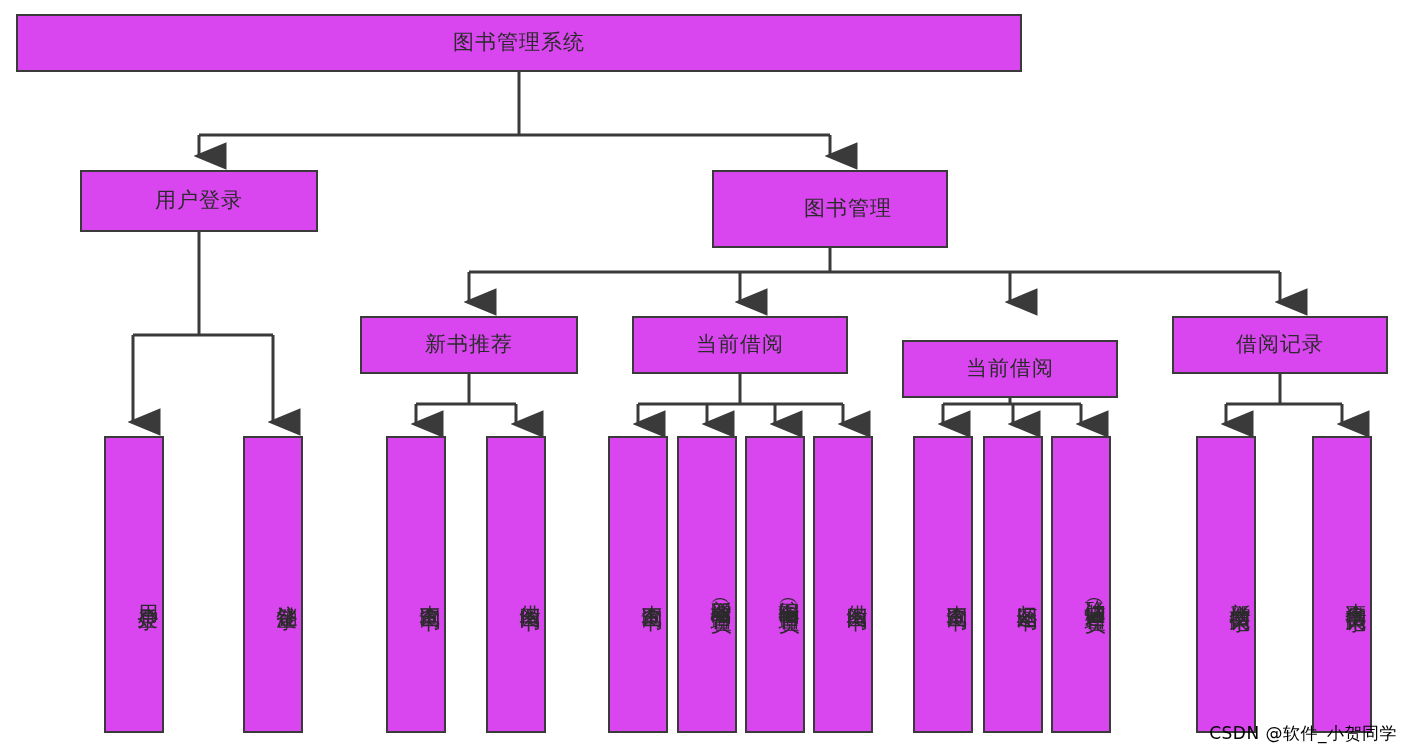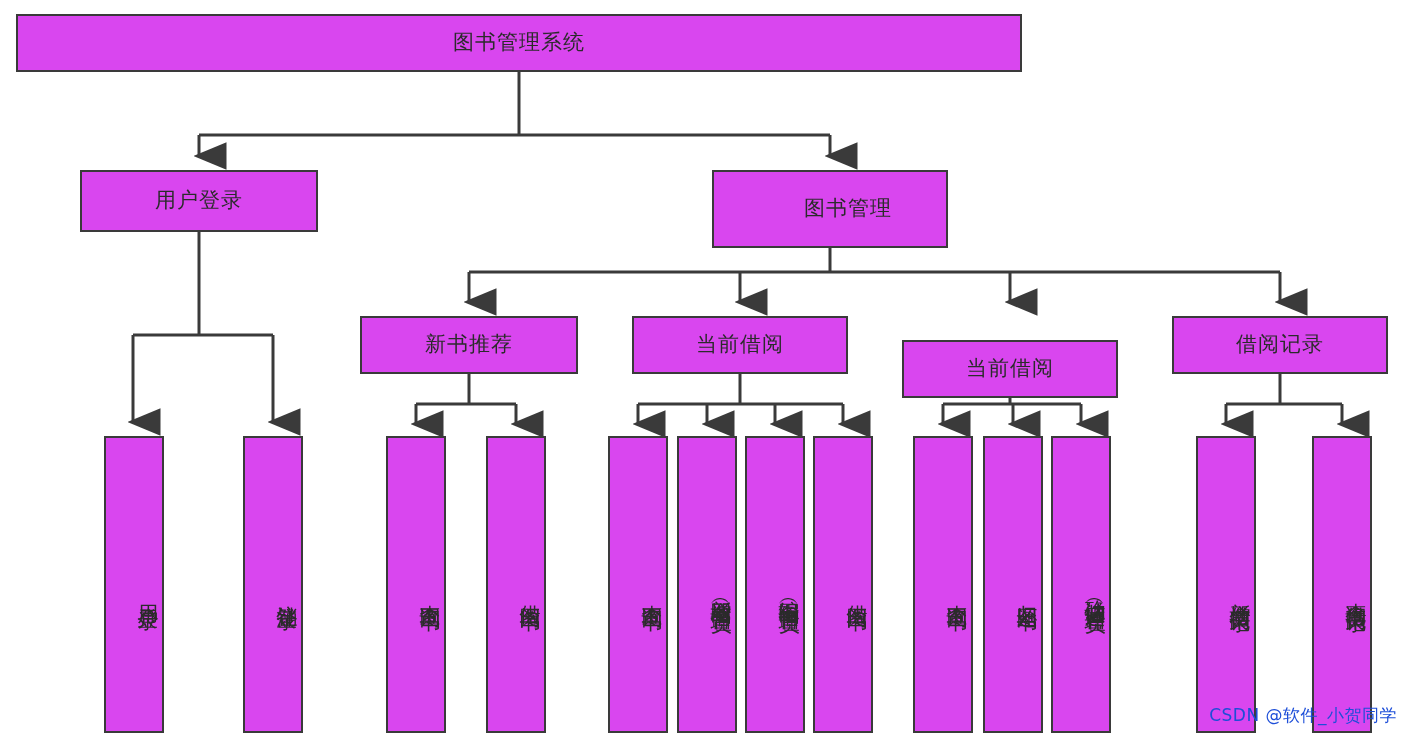--- a/index.html
+++ b/index.html
@@ -59,23 +59,23 @@
   .node-label {
     display: block;
   }
   .node-v .node-label {
     writing-mode: vertical-rl;
     text-orientation: upright;
   }
   #watermark {
     position: absolute;
     right: 8px;
-    bottom: 20px;
+    bottom: 2px;
     font-size: 17px;
-    color: #1d4ed8;
+    color: #000000;
     letter-spacing: 0.5px;
     white-space: nowrap;
     user-select: none;
   }
 </style>
 </head>
 <body>
 
 <div id="diagram-canvas">
 

